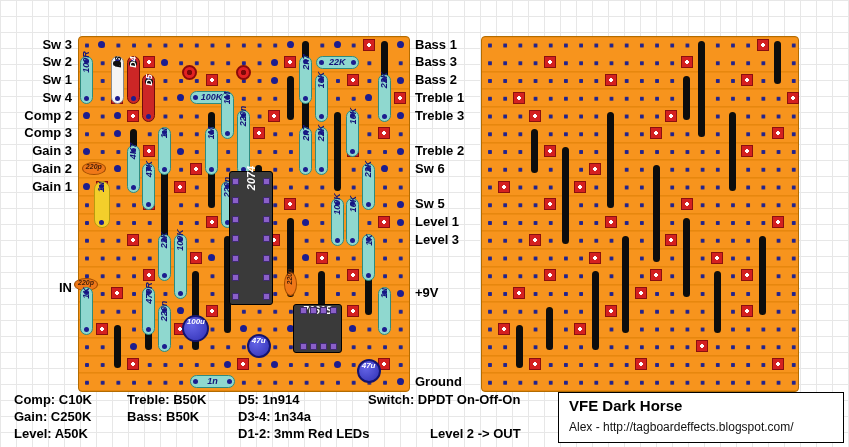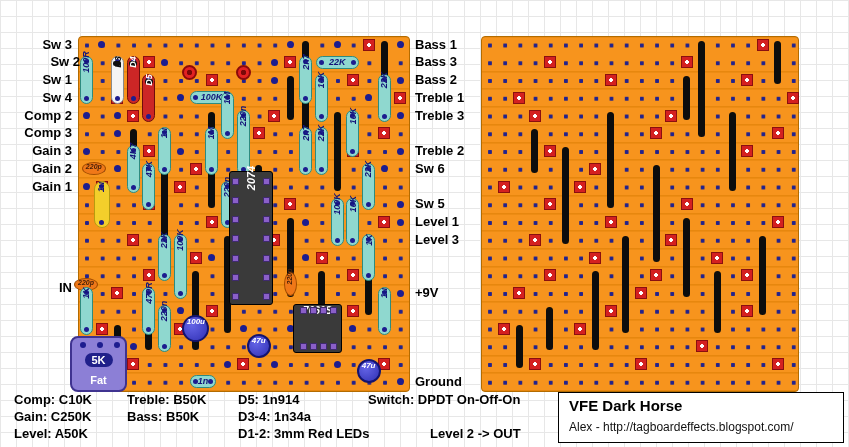--- a/index.html
+++ b/index.html
@@ -248,32 +248,25 @@
     </div>
     <div class="flexc" style="position: absolute; box-sizing: border-box; left: 182.4px; top: 315px; width: 27px; height: 27px; border-radius: 50%; background: radial-gradient(circle at 35% 35%, rgb(100, 100, 230), rgb(48, 48, 180)); border: 2px solid rgb(20, 20, 110);">
       <span style="font-weight: bold; font-family: &quot;Liberation Sans&quot;, sans-serif; font-size: 8px; color: rgb(255, 255, 255);">100u</span>
     </div>
     <div class="flexc" style="position: absolute; box-sizing: border-box; left: 246.7px; top: 334.25px; width: 24px; height: 24px; border-radius: 50%; background: radial-gradient(circle at 35% 35%, rgb(100, 100, 230), rgb(48, 48, 180)); border: 2px solid rgb(20, 20, 110);">
       <span style="font-weight: bold; font-family: &quot;Liberation Sans&quot;, sans-serif; font-size: 8px; color: rgb(255, 255, 255);">47u</span>
     </div>
     <div class="leadv flexc" style="position: absolute; box-sizing: border-box; left: 377.8px; top: 287px; width: 13px; height: 47.5px; background: rgb(143, 216, 207); border: 1.5px solid rgb(46, 139, 127); border-radius: 13px;">
       <span class="rot" style="font-weight: bold; font-family: &quot;Liberation Sans&quot;, sans-serif; font-size: 9px; color: rgb(20, 20, 122);">1u</span>
     </div>
-    <div class="leadh flexc" style="position: absolute; box-sizing: border-box; left: 189.9px; top: 375.25px; width: 26px; height: 13px; background: rgb(143, 216, 207); border: 1.5px solid rgb(46, 139, 127); border-radius: 13px;">
+    <div class="leadh flexc" style="position: absolute; box-sizing: border-box; left: 189.9px; top: 375.25px; width: 45px; height: 13px; background: rgb(143, 216, 207); border: 1.5px solid rgb(46, 139, 127); border-radius: 13px;">
       <span style="font-weight: bold; font-family: &quot;Liberation Sans&quot;, sans-serif; font-size: 9px; color: rgb(20, 20, 122);">1n</span>
     </div>
     <div class="flexc" style="position: absolute; box-sizing: border-box; left: 356.6px; top: 359.1px; width: 24px; height: 24px; border-radius: 50%; background: radial-gradient(circle at 35% 35%, rgb(100, 100, 230), rgb(48, 48, 180)); border: 2px solid rgb(20, 20, 110);">
       <span style="font-weight: bold; font-family: &quot;Liberation Sans&quot;, sans-serif; font-size: 8px; color: rgb(255, 255, 255);">47u</span>
-    </div>
-    <div style="position: absolute; box-sizing: border-box; left: 70px; top: 336px; width: 57px; height: 56px; background: rgb(140, 127, 214); border: 2px solid rgb(63, 51, 144); border-radius: 8px;">
-      <div style="position: absolute; left: 8px; top: 4px; width: 6px; height: 6px; border-radius: 50%; background: rgb(29, 29, 143);"></div>
-      <div style="position: absolute; left: 25px; top: 4px; width: 6px; height: 6px; border-radius: 50%; background: rgb(29, 29, 143);"></div>
-      <div style="position: absolute; left: 42px; top: 4px; width: 6px; height: 6px; border-radius: 50%; background: rgb(29, 29, 143);"></div>
-      <div style="position: absolute; left: 50%; top: 15px; transform: translateX(-50%); background: rgb(32, 32, 138); color: rgb(255, 255, 255); font: bold 11px &quot;Liberation Sans&quot;, sans-serif; padding: 1px 7px; border-radius: 9px;">5K</div>
-      <div style="position: absolute; left: 50%; top: 36px; transform: translateX(-50%); color: rgb(255, 255, 255); font: bold 11px &quot;Liberation Sans&quot;, sans-serif;">Fat</div>
     </div>
     <div style="position: absolute; box-sizing: border-box; left: 481px; top: 36px; width: 318px; height: 356px; background: radial-gradient(circle, rgb(35, 35, 140) 0px, rgb(35, 35, 140) 2px, rgba(0, 0, 0, 0) 2.4px) 0.4px -0.375px / 15.2px 17.75px, repeating-linear-gradient(rgba(0, 0, 0, 0) 0px, rgba(0, 0, 0, 0) 16.55px, rgb(221, 127, 5) 16.55px, rgb(221, 127, 5) 17.75px) 0px 17.375px / auto rgb(247, 148, 29); border: 1px solid rgb(179, 107, 0); border-radius: 4px;"></div>
     <div style="position: absolute; box-sizing: border-box; left: 756.6px; top: 38.5px; width: 12px; height: 12px; background: radial-gradient(circle, rgb(255, 255, 255) 0px, rgb(255, 255, 255) 1.8px, rgb(212, 32, 32) 1.9px); border: 1px solid rgb(138, 15, 15);"></div>
     <div style="position: absolute; box-sizing: border-box; left: 543.8px; top: 56.25px; width: 12px; height: 12px; background: radial-gradient(circle, rgb(255, 255, 255) 0px, rgb(255, 255, 255) 1.8px, rgb(212, 32, 32) 1.9px); border: 1px solid rgb(138, 15, 15);"></div>
     <div style="position: absolute; box-sizing: border-box; left: 680.6px; top: 56.25px; width: 12px; height: 12px; background: radial-gradient(circle, rgb(255, 255, 255) 0px, rgb(255, 255, 255) 1.8px, rgb(212, 32, 32) 1.9px); border: 1px solid rgb(138, 15, 15);"></div>
     <div style="position: absolute; box-sizing: border-box; left: 604.6px; top: 74px; width: 12px; height: 12px; background: radial-gradient(circle, rgb(255, 255, 255) 0px, rgb(255, 255, 255) 1.8px, rgb(212, 32, 32) 1.9px); border: 1px solid rgb(138, 15, 15);"></div>
     <div style="position: absolute; box-sizing: border-box; left: 741.4px; top: 74px; width: 12px; height: 12px; background: radial-gradient(circle, rgb(255, 255, 255) 0px, rgb(255, 255, 255) 1.8px, rgb(212, 32, 32) 1.9px); border: 1px solid rgb(138, 15, 15);"></div>
     <div style="position: absolute; box-sizing: border-box; left: 513.4px; top: 91.75px; width: 12px; height: 12px; background: radial-gradient(circle, rgb(255, 255, 255) 0px, rgb(255, 255, 255) 1.8px, rgb(212, 32, 32) 1.9px); border: 1px solid rgb(138, 15, 15);"></div>
     <div style="position: absolute; box-sizing: border-box; left: 787px; top: 91.75px; width: 12px; height: 12px; background: radial-gradient(circle, rgb(255, 255, 255) 0px, rgb(255, 255, 255) 1.8px, rgb(212, 32, 32) 1.9px); border: 1px solid rgb(138, 15, 15);"></div>
     <div style="position: absolute; box-sizing: border-box; left: 528.6px; top: 109.5px; width: 12px; height: 12px; background: radial-gradient(circle, rgb(255, 255, 255) 0px, rgb(255, 255, 255) 1.8px, rgb(212, 32, 32) 1.9px); border: 1px solid rgb(138, 15, 15);"></div>
@@ -315,21 +308,21 @@
     <div style="position: absolute; box-sizing: border-box; left: 561.5px; top: 147px; width: 7px; height: 96.75px; background: rgb(13, 13, 13); border-radius: 4px;"></div>
     <div style="position: absolute; box-sizing: border-box; left: 652.7px; top: 164.75px; width: 7px; height: 96.75px; background: rgb(13, 13, 13); border-radius: 4px;"></div>
     <div style="position: absolute; box-sizing: border-box; left: 683.1px; top: 218px; width: 7px; height: 79px; background: rgb(13, 13, 13); border-radius: 4px;"></div>
     <div style="position: absolute; box-sizing: border-box; left: 759.1px; top: 235.75px; width: 7px; height: 79px; background: rgb(13, 13, 13); border-radius: 4px;"></div>
     <div style="position: absolute; box-sizing: border-box; left: 622.3px; top: 235.75px; width: 7px; height: 96.75px; background: rgb(13, 13, 13); border-radius: 4px;"></div>
     <div style="position: absolute; box-sizing: border-box; left: 591.9px; top: 271.25px; width: 7px; height: 79px; background: rgb(13, 13, 13); border-radius: 4px;"></div>
     <div style="position: absolute; box-sizing: border-box; left: 713.5px; top: 271.25px; width: 7px; height: 61.25px; background: rgb(13, 13, 13); border-radius: 4px;"></div>
     <div style="position: absolute; box-sizing: border-box; left: 546.3px; top: 306.75px; width: 7px; height: 43.5px; background: rgb(13, 13, 13); border-radius: 4px;"></div>
     <div style="position: absolute; box-sizing: border-box; left: 515.9px; top: 324.5px; width: 7px; height: 43.5px; background: rgb(13, 13, 13); border-radius: 4px;"></div>
     <div class="lbl" style="position: absolute; box-sizing: border-box; left: 0px; top: 36.5px; width: 72px; text-align: right;">Sw 3</div>
-    <div class="lbl" style="position: absolute; box-sizing: border-box; left: 8px; top: 54.25px; width: 72px; text-align: right; padding-left: 41px;">Sw 2</div>
+    <div class="lbl" style="position: absolute; box-sizing: border-box; left: 0px; top: 54.25px; width: 72px; text-align: right; padding-left: 41px;">Sw 2</div>
     <div class="lbl" style="position: absolute; box-sizing: border-box; left: 0px; top: 72px; width: 72px; text-align: right;">Sw 1</div>
     <div class="lbl" style="position: absolute; box-sizing: border-box; left: 0px; top: 89.75px; width: 72px; text-align: right;">Sw 4</div>
     <div class="lbl" style="position: absolute; box-sizing: border-box; left: 0px; top: 107.5px; width: 72px; text-align: right;">Comp 2</div>
     <div class="lbl" style="position: absolute; box-sizing: border-box; left: 0px; top: 125.25px; width: 72px; text-align: right;">Comp 3</div>
     <div class="lbl" style="position: absolute; box-sizing: border-box; left: 0px; top: 143px; width: 72px; text-align: right;">Gain 3</div>
     <div class="lbl" style="position: absolute; box-sizing: border-box; left: 0px; top: 160.75px; width: 72px; text-align: right;">Gain 2</div>
     <div class="lbl" style="position: absolute; box-sizing: border-box; left: 0px; top: 178.5px; width: 72px; text-align: right;">Gain 1</div>
     <div class="lbl" style="position: absolute; box-sizing: border-box; left: 0px; top: 279.675px; width: 72px; text-align: right;">IN</div>
     <div class="lbl" style="position: absolute; box-sizing: border-box; left: 415px; top: 36.5px;">Bass 1</div>
     <div class="lbl" style="position: absolute; box-sizing: border-box; left: 415px; top: 54.25px;">Bass 3</div>

